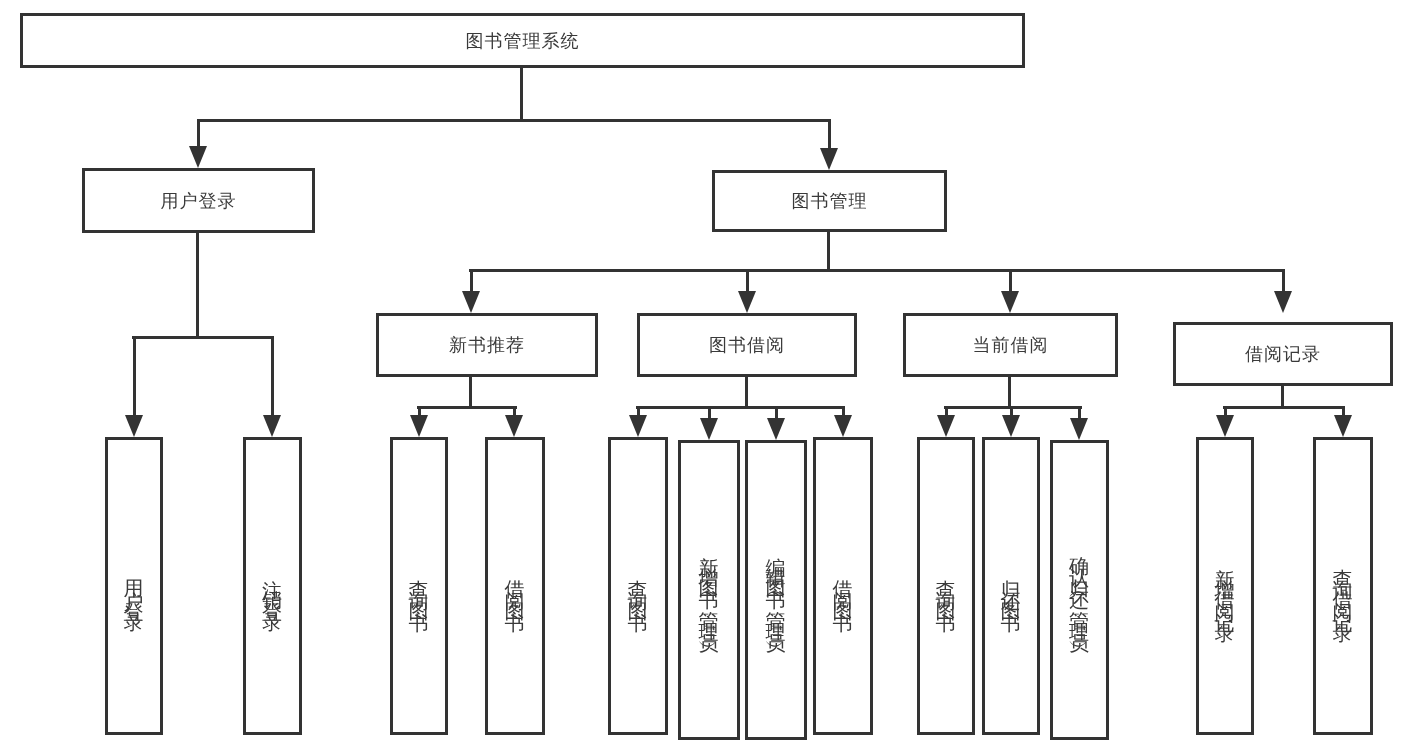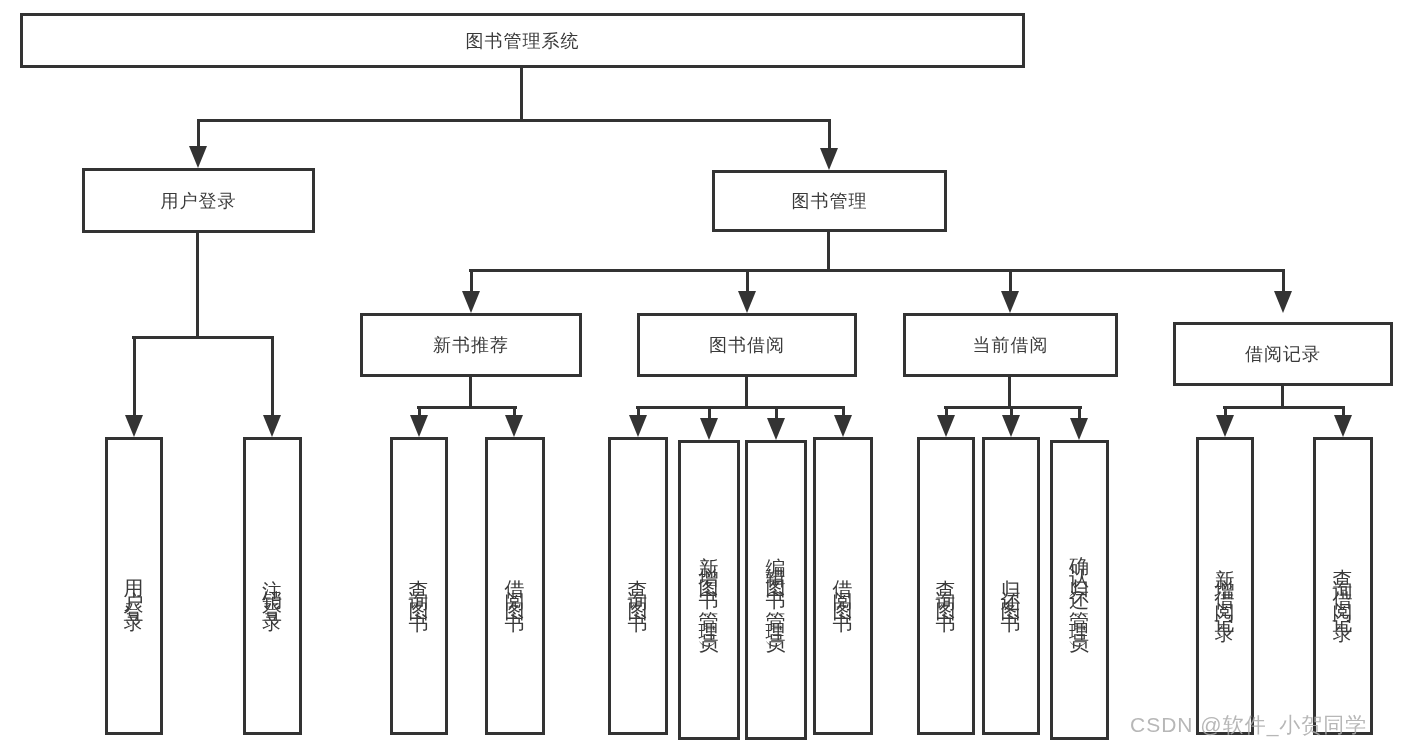--- a/index.html
+++ b/index.html
@@ -40,21 +40,21 @@
     <span>图书管理系统</span>
   </div>
 
   <div class="box h" style="left:82px;top:168px;width:233px;height:65px">
     <span>用户登录</span>
   </div>
   <div class="box h" style="left:712px;top:170px;width:235px;height:62px">
     <span>图书管理</span>
   </div>
 
-  <div class="box h" style="left:360px;top:313px;width:222px;height:64px">
+  <div class="box h" style="left:376px;top:313px;width:222px;height:64px">
     <span>新书推荐</span>
   </div>
   <div class="box h" style="left:903px;top:313px;width:215px;height:64px">
     <span>当前借阅</span>
   </div>
   <div class="box h" style="left:637px;top:313px;width:220px;height:64px">
     <span>图书借阅</span>
   </div>
   <div class="box h" style="left:1173px;top:322px;width:220px;height:64px">
     <span>借阅记录</span>
@@ -196,15 +196,14 @@
 
   <div class="arrow" style="left:1216px;top:406px;height:31px">
       <div class="shaft"></div>
       <div class="head"></div>
     </div>
   <div class="arrow" style="left:1334px;top:406px;height:31px">
       <div class="shaft"></div>
       <div class="head"></div>
     </div>
 
-  <div class="watermark">CSDN @软件_小贺同学</div>
 
 </div>
 
 </body></html>

